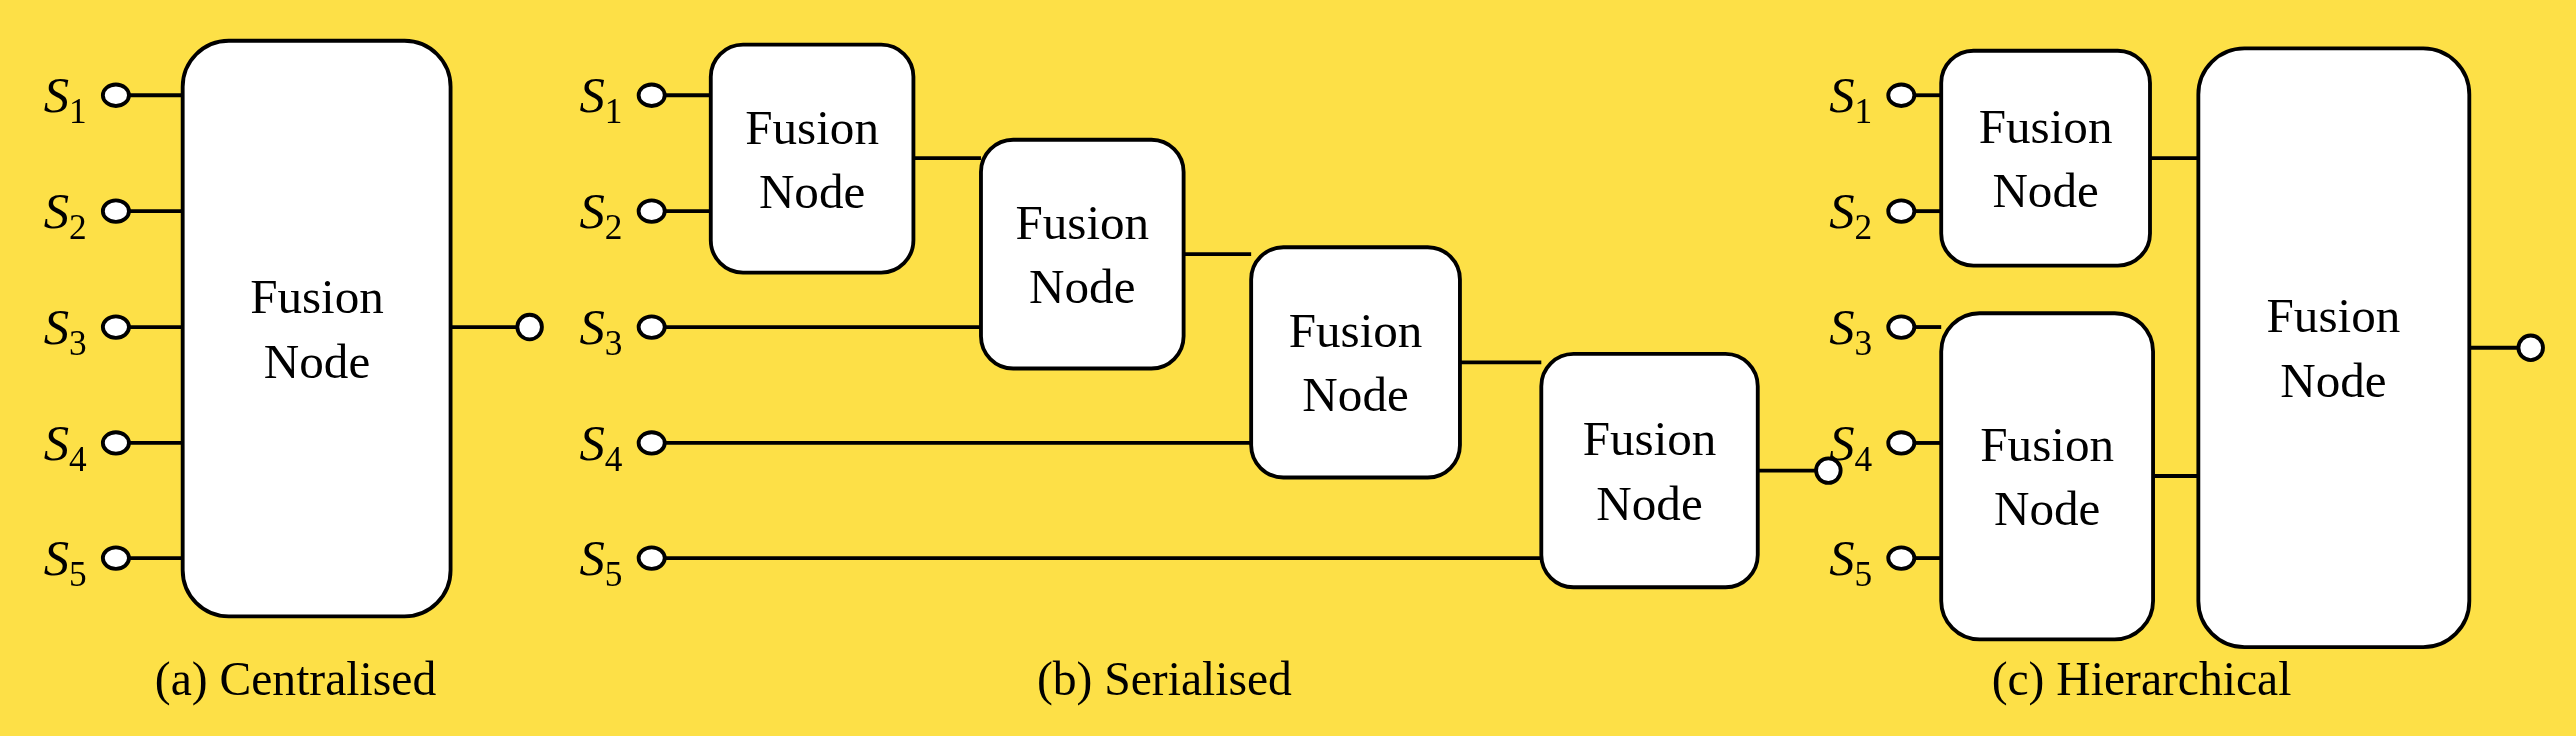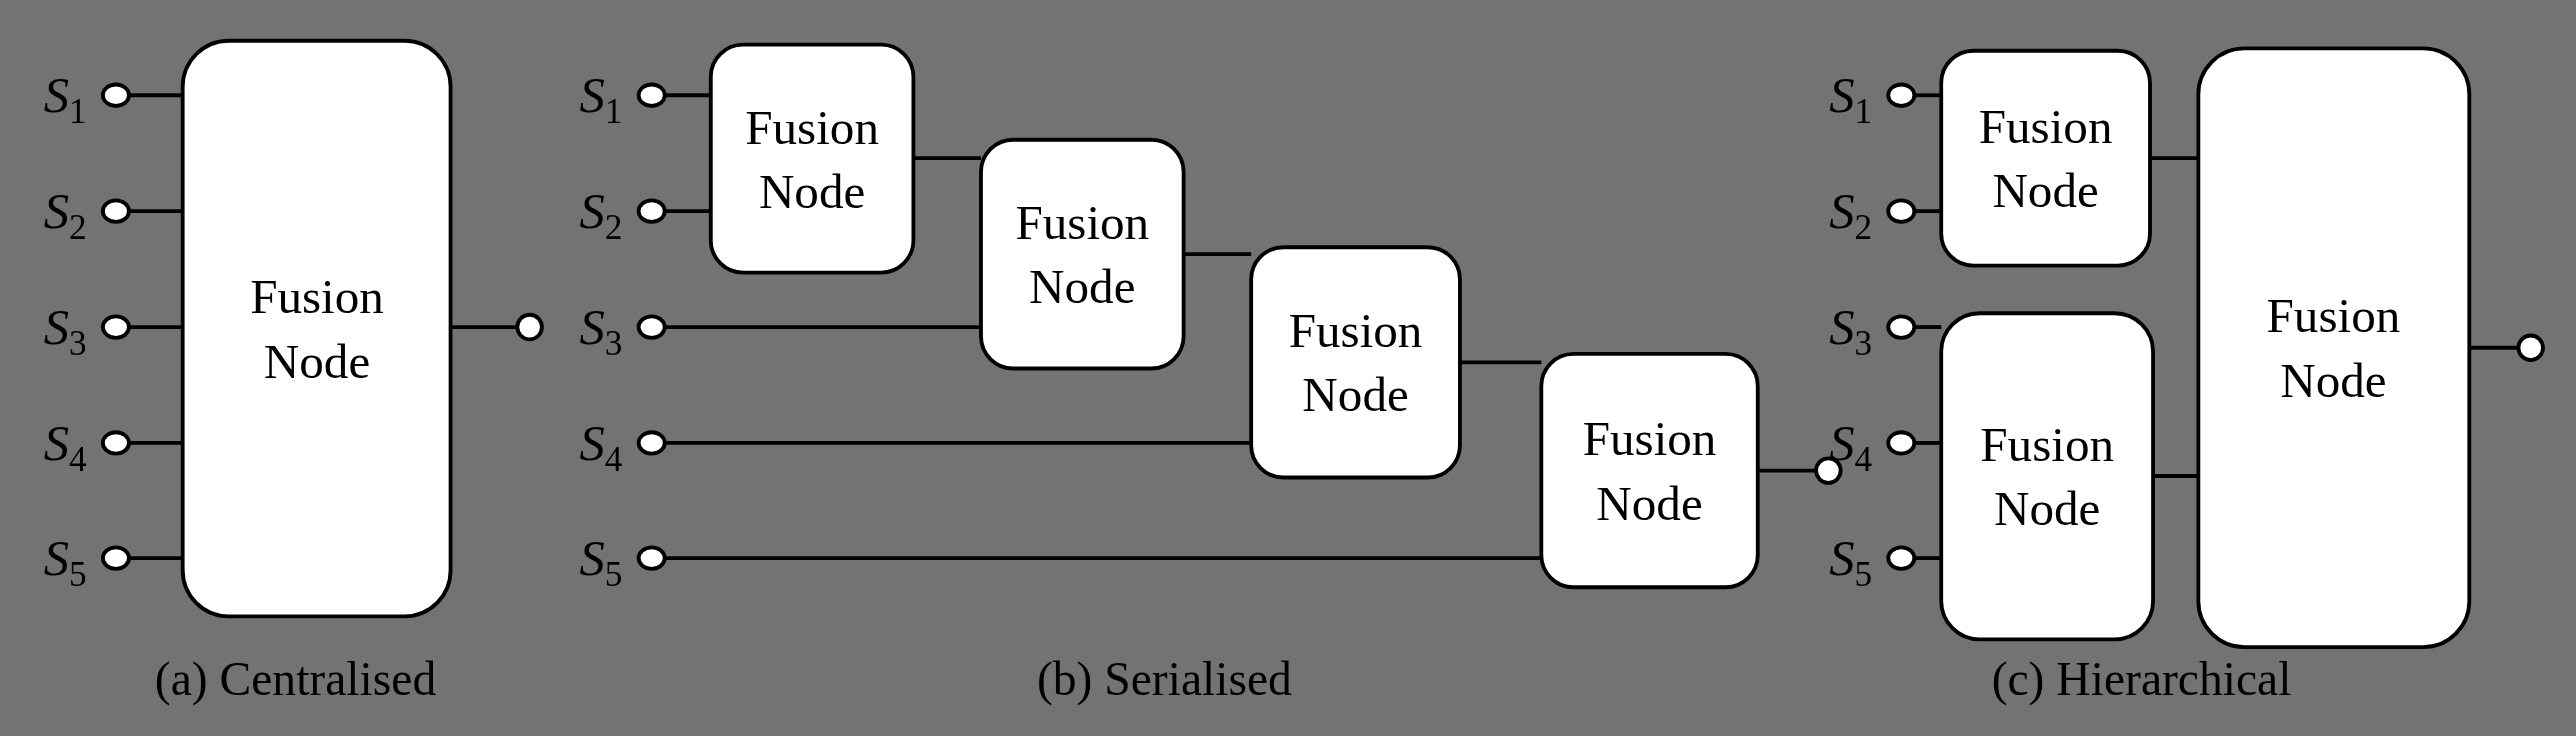--- a/index.html
+++ b/index.html
@@ -3,21 +3,21 @@
 <meta charset="utf-8">
 <style>
   html, body {
     margin: 0;
     padding: 0;
     background: #ffffff;
   }
   #stage {
     width: 2576px;
     height: 737px;
-    background: #737373;
+    background: #fde047;
     position: relative;
     overflow: hidden;
     font-family: "Liberation Serif", "DejaVu Serif", serif;
   }
   svg { display: block; }
   .node-box {
     fill: #ffffff;
     stroke: #000000;
     stroke-width: 5;
   }

